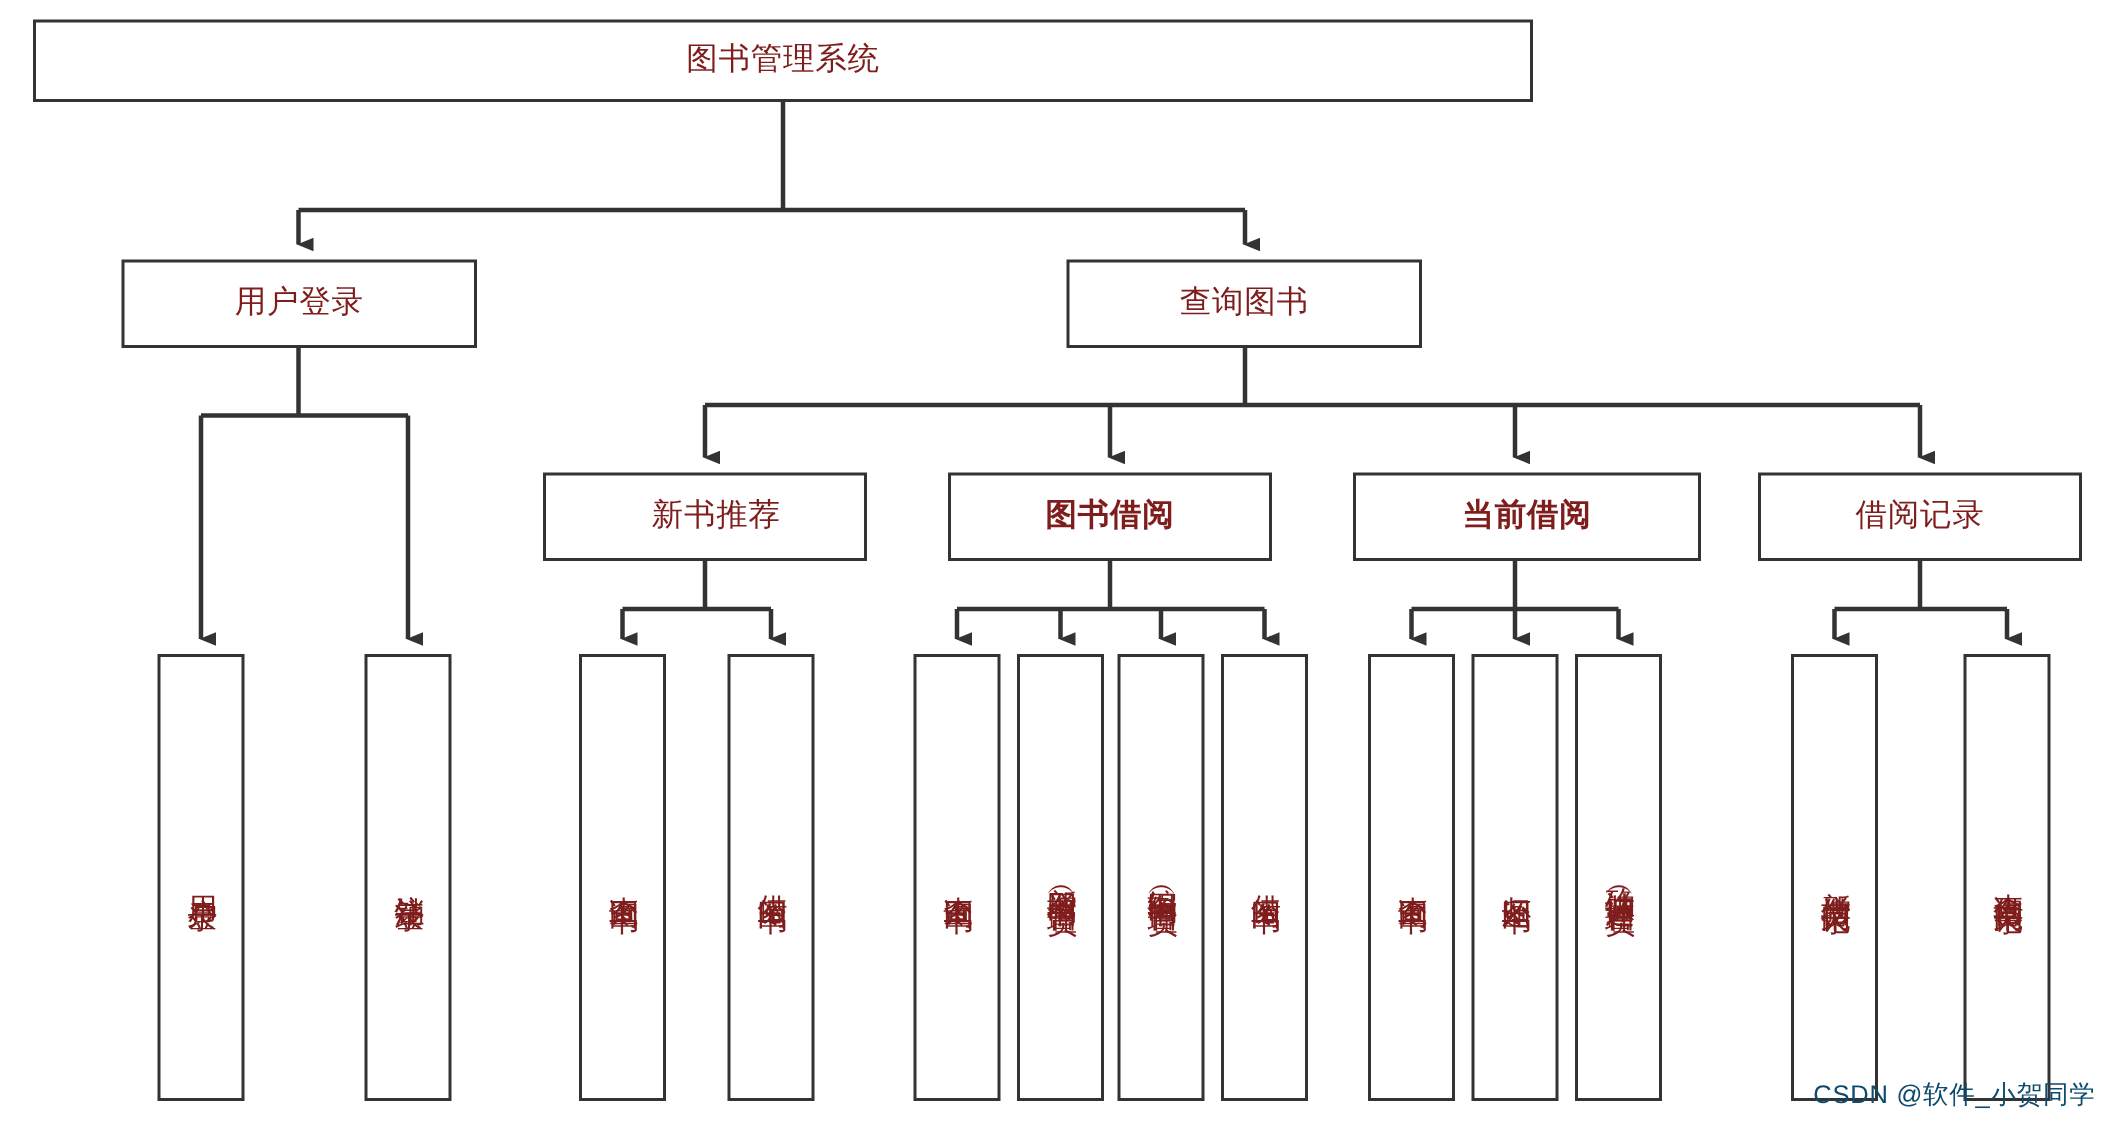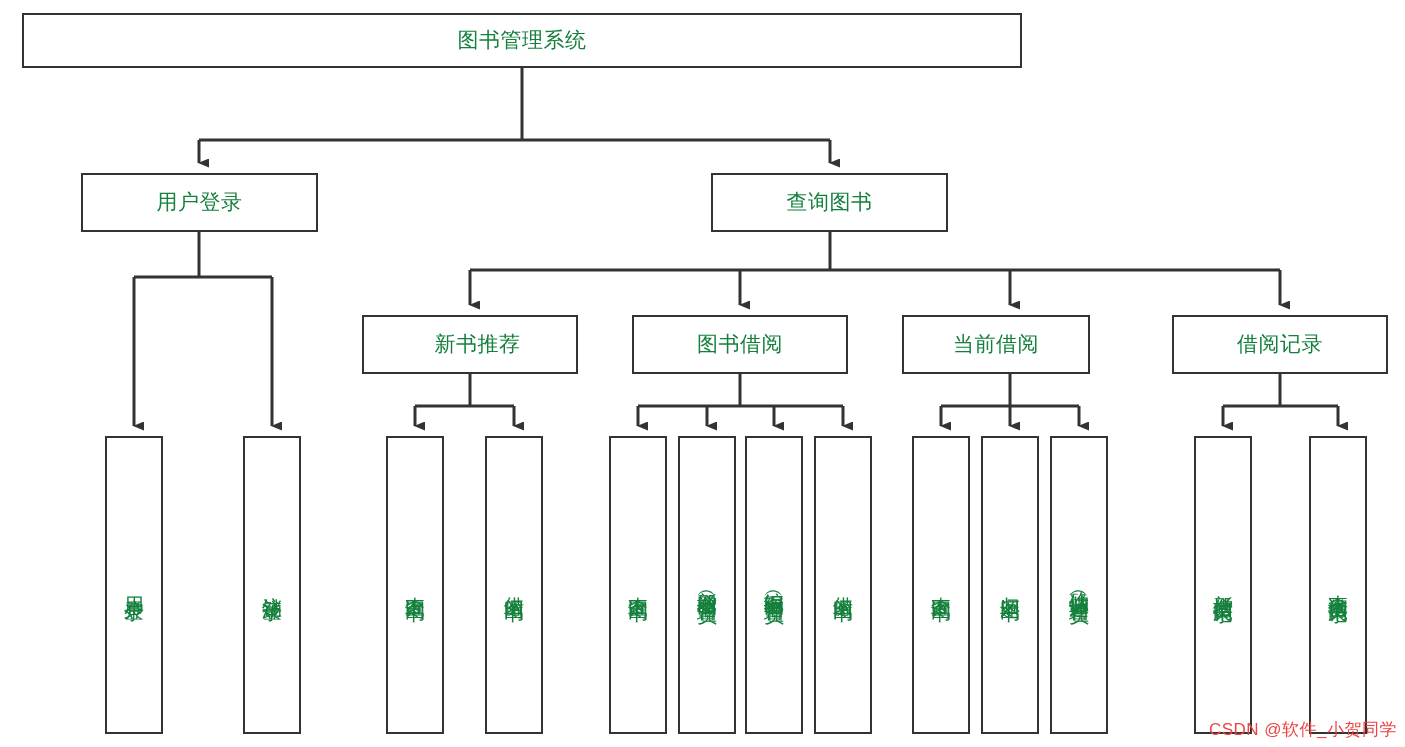--- a/index.html
+++ b/index.html
@@ -32,21 +32,21 @@
     position: absolute;
     box-sizing: border-box;
     background: #ffffff;
     border: 2px solid #333333;
     display: flex;
     align-items: center;
     justify-content: center;
     z-index: 2;
   }
   .node .node-label {
-    color: #15803d;
+    color: #7f1d1d;
     font-size: 21px;
     line-height: 1.15;
     letter-spacing: 0.5px;
     white-space: nowrap;
     text-align: center;
   }
   
   .node.root .node-label {
     font-size: 21px;
   }
@@ -64,21 +64,21 @@
     letter-spacing: 2px;
     white-space: normal;
     max-height: 100%;
   }
   
   #watermark {
     position: absolute;
     right: 8px;
     bottom: 6px;
     font-size: 17px;
-    color: #ef4444;
+    color: #0c4a6e;
     letter-spacing: 0.5px;
     z-index: 5;
     white-space: nowrap;
     font-family: "Liberation Sans", "DejaVu Sans", sans-serif;
   }
 </style>
 </head>
 <body>
 
 <div id="diagram-root">
@@ -140,24 +140,24 @@
   <div class="node" style="left:81px; top:173px; width:237px; height:59px;">
     <span class="node-label">用户登录</span>
   </div>
   <div class="node" style="left:711px; top:173px; width:237px; height:59px;">
     <span class="node-label">查询图书</span>
   </div>
 
   <div class="node" style="left:362px; top:315px; width:216px; height:59px;padding-left:15px;">
     <span class="node-label">新书推荐</span>
   </div>
-  <div class="node" style="left:632px; top:315px; width:216px; height:59px;">
+  <div class="node" style="left:632px; top:315px; width:216px; height:59px;font-weight:bold;">
     <span class="node-label">图书借阅</span>
   </div>
-  <div class="node" style="left:902px; top:315px; width:188px; height:59px;">
+  <div class="node" style="left:902px; top:315px; width:232px; height:59px;font-weight:bold;">
     <span class="node-label">当前借阅</span>
   </div>
   <div class="node" style="left:1172px; top:315px; width:216px; height:59px;">
     <span class="node-label">借阅记录</span>
   </div>
 
   <div class="node leaf" style="left:105px; top:436px; width:58px; height:298px;">
     <span class="node-label">用户登录</span>
   </div>
   <div class="node leaf" style="left:243px; top:436px; width:58px; height:298px;">

